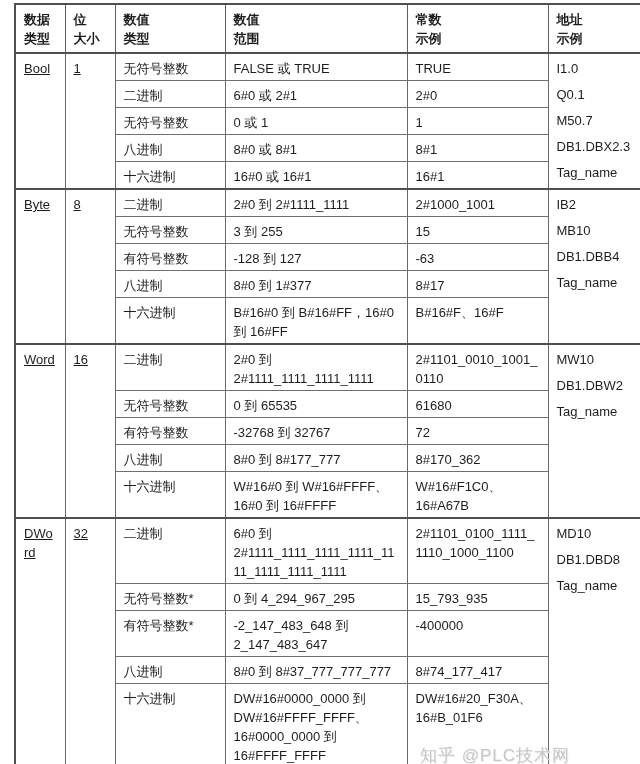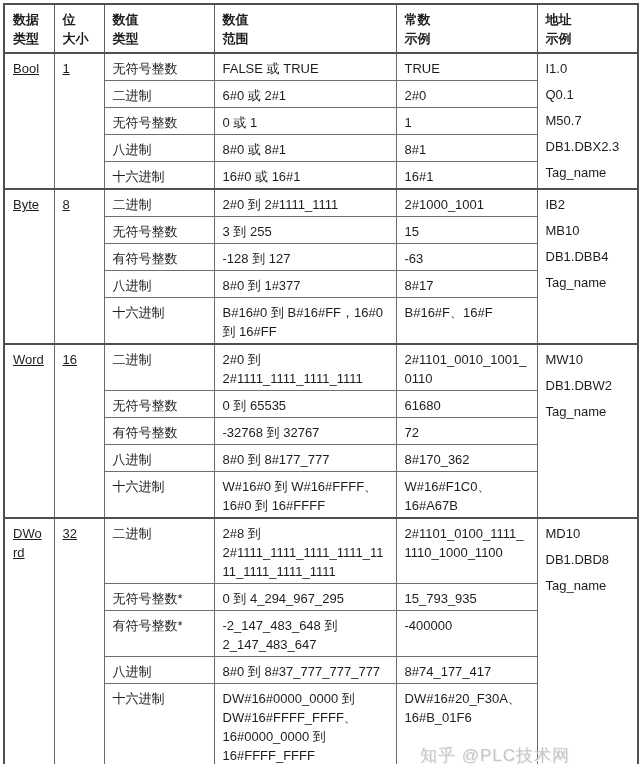--- a/index.html
+++ b/index.html
@@ -3,21 +3,21 @@
 <meta charset="utf-8">
 <style>
   * { margin: 0; padding: 0; box-sizing: border-box; }
   html, body { background: #ffffff; }
   body {
     width: 640px; height: 764px;
     font-family: "Liberation Sans", sans-serif;
     color: #1d1d1d;
     overflow: hidden;
   }
-  .page { position: relative; width: 580px; height: 764px; padding: 3px 0 0 3px; }
+  .page { position: relative; width: 580px; height: 764px; padding: 3px 0 0 14px; }
 
   table.dt {
     width: 634px;
     table-layout: fixed;
     border-collapse: collapse;
     border: 2px solid #4f4f4f;
     background: #ffffff;
   }
   col.c1 { width: 50px; }
   col.c2 { width: 50px; }
@@ -197,21 +197,21 @@
           <td>十六进制</td>
           <td>W#16#0 到 W#16#FFFF、16#0 到 16#FFFF</td>
           <td>W#16#F1C0、16#A67B</td>
         </tr>
       </tbody>
       <tbody class="section">
         <tr>
           <td class="type-cell" rowspan="5">DWord</td>
           <td class="bits-cell" rowspan="5">32</td>
           <td class="rowline">二进制</td>
-          <td class="rowline">2#8 到 2#1111_1111_1111_1111_1111_1111_1111_1111</td>
+          <td class="rowline">6#0 到 2#1111_1111_1111_1111_1111_1111_1111_1111</td>
           <td class="rowline">2#1101_0100_1111_1110_1000_1100</td>
           <td class="addr-cell" rowspan="5">MD10
 DB1.DBD8
 Tag_name</td>
         </tr>
         <tr>
           <td class="rowline">无符号整数*</td>
           <td class="rowline">0 到 4_294_967_295</td>
           <td class="rowline">15_793_935</td>
         </tr>

